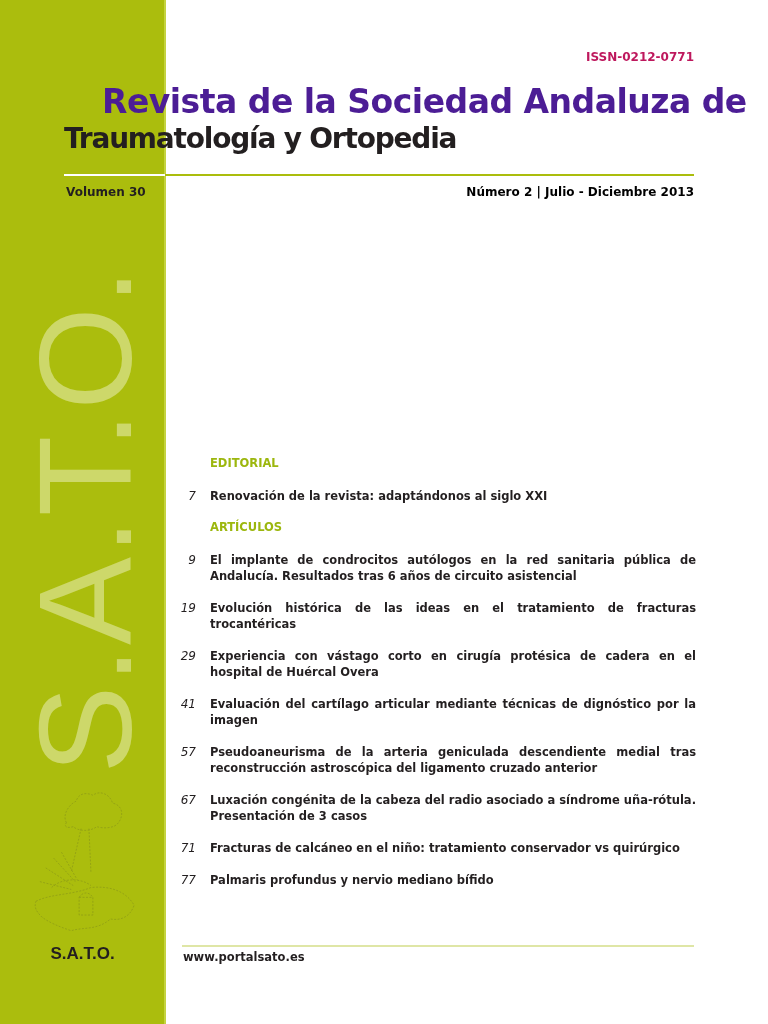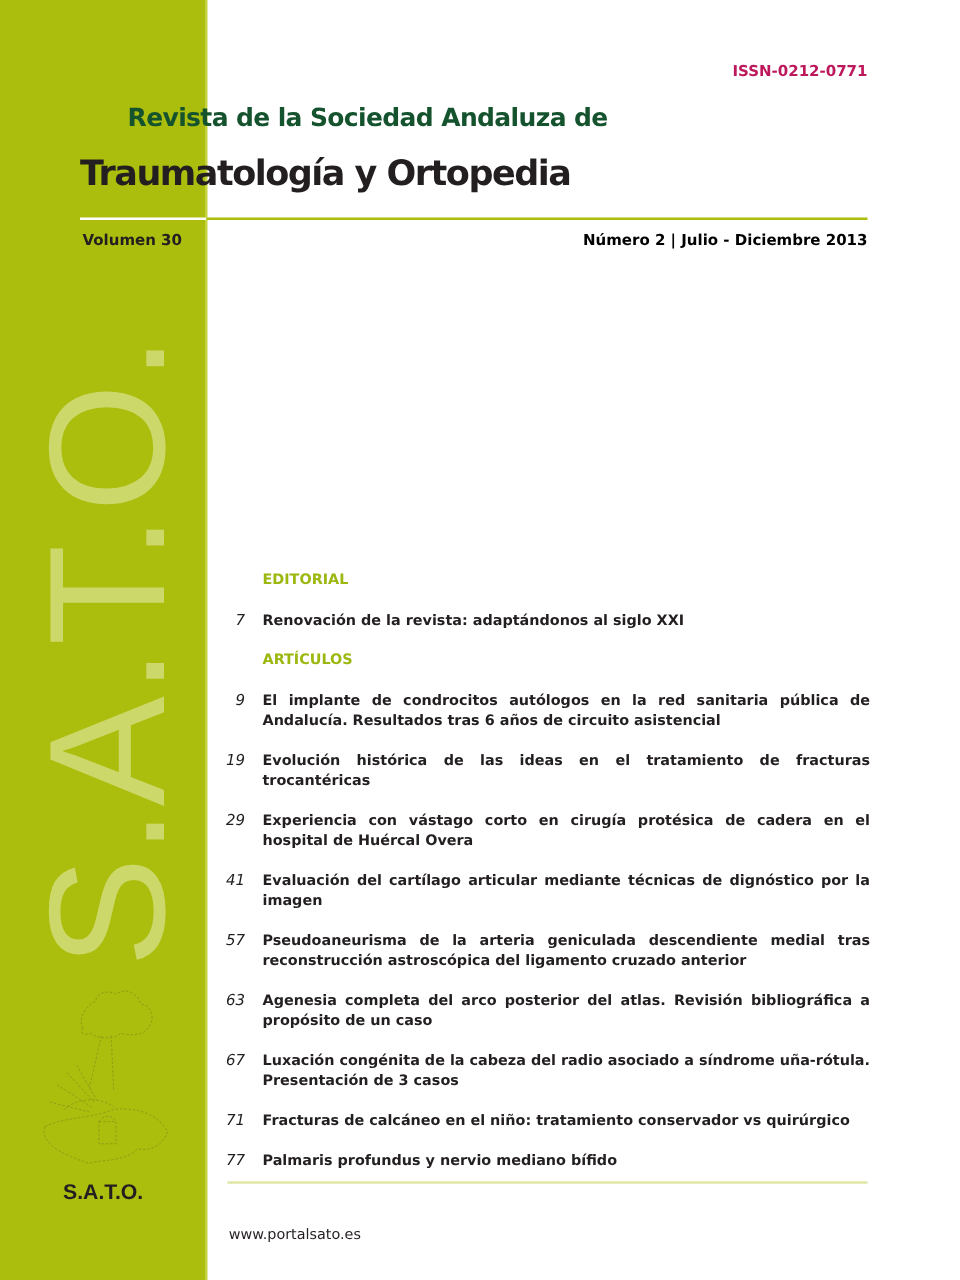--- a/index.html
+++ b/index.html
@@ -39,21 +39,21 @@
     .volume {
       position: absolute; left: 66px; top: 185px;
       font-size: 12px; font-weight: 700; color: #231f20;
     }
     .issn {
       position: absolute; right: 74px; top: 50px;
       font-size: 12px; font-weight: 700; color: #be185d;
     }
     .title-line1 {
       position: absolute; left: 102px; top: 82px;
-      font-size: 20px; font-weight: 700; color: #14532d;
+      font-size: 33px; font-weight: 700; color: #4c1d95;
       letter-spacing: -0.5px; white-space: nowrap;
     }
     .title-line2 {
       position: absolute; left: 64px; top: 122px;
       font-size: 28px; font-weight: 700; color: #231f20;
       letter-spacing: -1.2px; white-space: nowrap;
     }
     .top-rule {
       position: absolute; left: 64px; top: 174px; width: 630px; height: 2px;
       background: #abbd0d;
@@ -83,22 +83,22 @@
     }
     .item-title {
       flex: 1; font-size: 11.5px; font-weight: 700; color: #231f20;
       line-height: 16px; text-align: justify;
     }
     .bottom-rule {
       position: absolute; left: 182px; top: 945px; width: 512px; height: 2px;
       background: #dfe6a6;
     }
     .website {
-      position: absolute; left: 183px; top: 980px;
-      font-size: 11.5px; font-weight: 400; color: #231f20;
+      position: absolute; left: 183px; top: 950px;
+      font-size: 11.5px; font-weight: 700; color: #231f20;
     }
   </style>
 </head>
 <body>
 
 <div class="sidebar"></div>
 <div class="sidebar-edge"></div>
 <div class="watermark">S.A.T.O.</div>
 
 <svg class="emblem" viewBox="0 0 110 160" xmlns="http://www.w3.org/2000/svg">
@@ -144,24 +144,20 @@
   </div>
   <div class="toc-item">
     <span class="page-num">41</span>
     <span class="item-title">Evaluación del cartílago articular mediante técnicas de dignóstico por la imagen</span>
   </div>
   <div class="toc-item">
     <span class="page-num">57</span>
     <span class="item-title">Pseudoaneurisma de la arteria geniculada descendiente medial tras reconstrucción astroscópica del ligamento cruzado anterior</span>
   </div>
   <div class="toc-item">
-    <span class="page-num">63</span>
-    <span class="item-title">Agenesia completa del arco posterior del atlas. Revisión bibliográfica a propósito de un caso</span>
-  </div>
-  <div class="toc-item">
     <span class="page-num">67</span>
     <span class="item-title">Luxación congénita de la cabeza del radio asociado a síndrome uña-rótula. Presentación de 3 casos</span>
   </div>
   <div class="toc-item">
     <span class="page-num">71</span>
     <span class="item-title">Fracturas de calcáneo en el niño: tratamiento conservador vs quirúrgico</span>
   </div>
   <div class="toc-item">
     <span class="page-num">77</span>
     <span class="item-title">Palmaris profundus y nervio mediano bífido</span>

